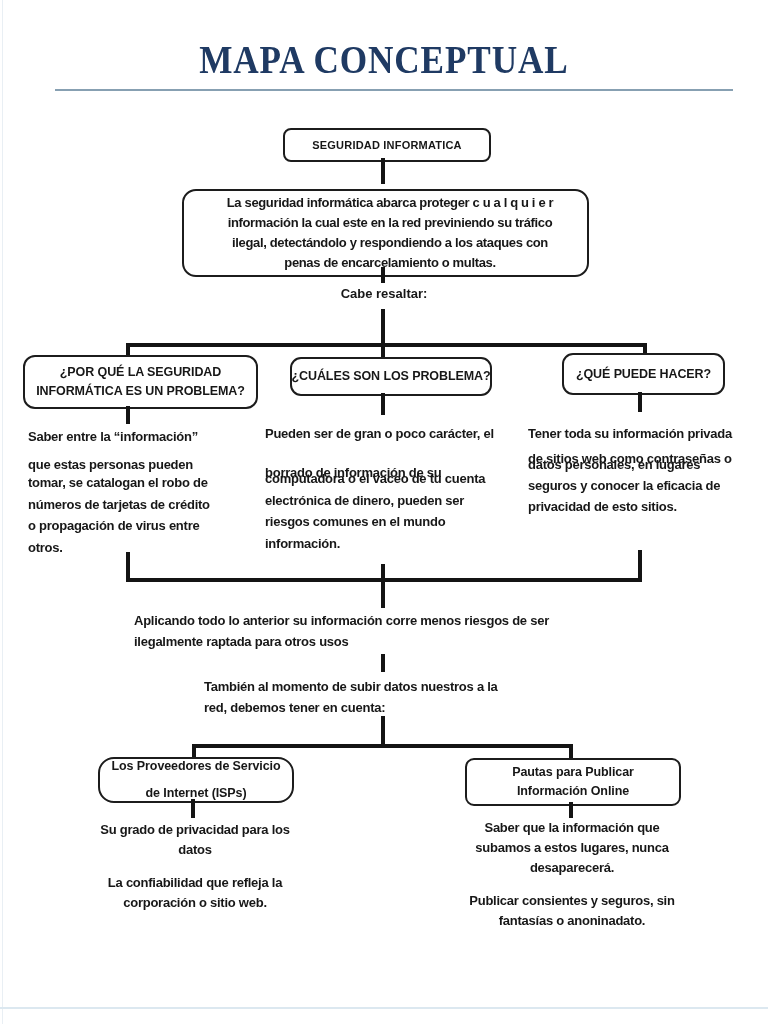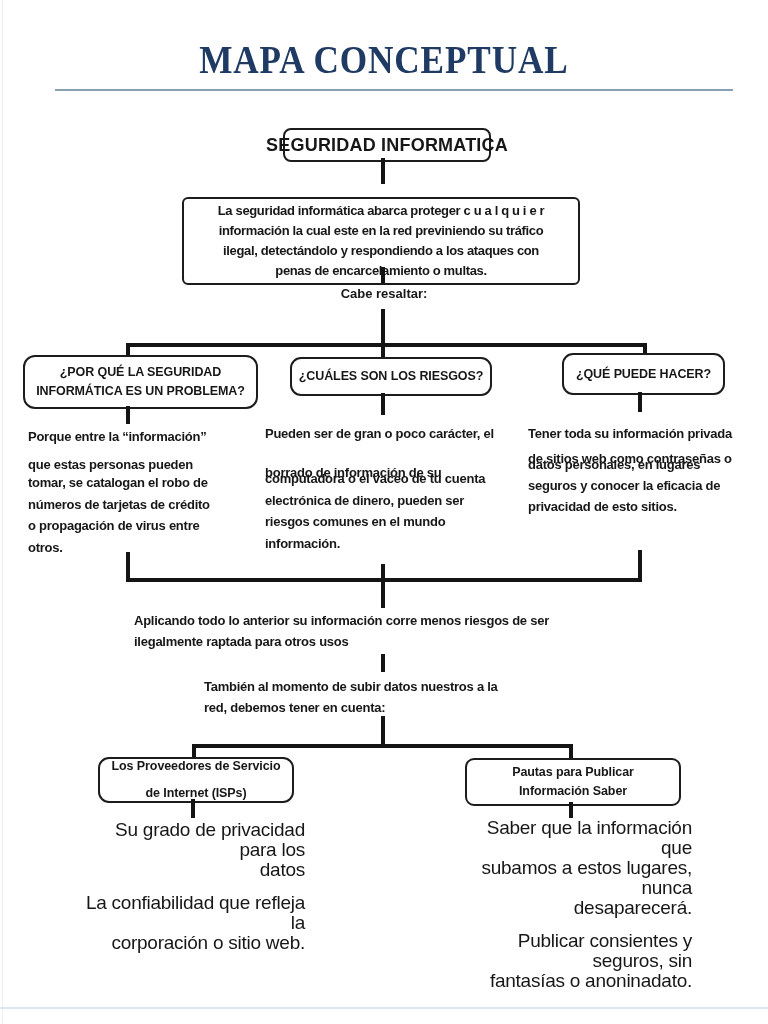--- a/index.html
+++ b/index.html
@@ -11,40 +11,40 @@
               font-size:40px;color:#1f3a63;letter-spacing:1px;transform:scaleX(0.88);}
   .rule{position:absolute;left:55px;top:89px;width:678px;height:2px;background:#87a0b2;}
   .footer-rule{position:absolute;left:0;top:1007px;width:768px;height:2px;background:#dce8f0;}
 
   .vline{position:absolute;width:4px;background:#141414;}
   .hline{position:absolute;height:4px;background:#141414;}
 
   .node{position:absolute;border:2px solid #1c1c1c;border-radius:10px;background:#fff;
         display:flex;flex-direction:column;align-items:center;justify-content:center;
         text-align:center;}
-  .node-label{font-weight:700;font-size:18px;letter-spacing:0.2px;white-space:nowrap;}
+  .node-label{font-weight:700;font-size:11px;letter-spacing:0.2px;white-space:nowrap;}
   .desc-ln{font-weight:700;font-size:13px;line-height:20px;letter-spacing:-0.35px;white-space:nowrap;}
   .q-ln{font-weight:700;font-size:12.5px;line-height:19px;letter-spacing:-0.1px;white-space:nowrap;}
   .b-ln{font-weight:700;font-size:12.5px;line-height:19px;letter-spacing:-0.1px;white-space:nowrap;}
 
   .label-center{position:absolute;text-align:center;font-weight:700;font-size:13px;}
 
   .col{position:absolute;}
   .bl{font-size:13px;font-weight:700;letter-spacing:-0.25px;line-height:21.5px;white-space:nowrap;}
   .gap6{margin-bottom:6px;}
   .gap8{margin-bottom:20px;}
   .tight{margin-top:-3px;}
   .overlap{position:relative;}
   .ov-a,.ov-b{position:absolute;left:0;top:0;white-space:nowrap;font-size:13px;font-weight:700;
               letter-spacing:-0.25px;}
   .ov-b{top:6px;}
 
   .note{position:absolute;text-align:left;font-size:13px;font-weight:700;
         letter-spacing:-0.25px;line-height:20.5px;}
-  .para{position:absolute;text-align:right;font-size:19px;font-weight:400;
+  .para{position:absolute;text-align:center;font-size:13px;font-weight:700;
         letter-spacing:-0.25px;line-height:20px;}
   .para .pgap{height:13px;}
 </style>
 </head>
 <body>
 
 <div class="page">
 
   <div class="edge-line"></div>
 
@@ -52,53 +52,53 @@
     <span class="title-text">MAPA CONCEPTUAL</span>
   </div>
   <div class="rule"></div>
 
   <div class="node" style="left:283px;top:128px;width:204px;height:30px;border-width:2.5px;border-radius:8px;">
     <span class="node-label">SEGURIDAD INFORMATICA</span>
   </div>
 
   <div class="vline" style="left:381px;top:158px;height:26px;"></div>
 
-  <div class="node" style="left:182px;top:197px;width:394px;height:84px;border-radius:6px;">
+  <div class="node" style="left:182px;top:189px;width:394px;height:84px;border-radius:14px;padding-left:9px;">
     <div class="desc-ln">La seguridad informática abarca proteger  c u a l q u i e r</div>
     <div class="desc-ln">información la cual este en la red previniendo su tráfico</div>
     <div class="desc-ln">ilegal, detectándolo y respondiendo  a los ataques con</div>
     <div class="desc-ln">penas de encarcelamiento o multas.</div>
   </div>
 
   <div class="vline" style="left:381px;top:267px;height:16px;"></div>
   <div class="label-center" style="left:304px;top:286px;width:160px;">Cabe resaltar:</div>
   <div class="vline" style="left:381px;top:309px;height:36px;"></div>
 
   <div class="hline" style="left:126px;top:343px;width:521px;"></div>
   <div class="vline" style="left:126px;top:345px;height:12px;"></div>
   <div class="vline" style="left:381px;top:345px;height:14px;"></div>
   <div class="vline" style="left:643px;top:345px;height:10px;"></div>
 
   <div class="node" style="left:23px;top:355px;width:231px;height:50px;border-radius:12px;">
     <div class="q-ln">¿POR QUÉ LA SEGURIDAD</div>
     <div class="q-ln">INFORMÁTICA ES UN PROBLEMA?</div>
   </div>
   <div class="node" style="left:290px;top:357px;width:198px;height:35px;border-radius:11px;">
-    <div class="q-ln">¿CUÁLES SON LOS RIESGOS?</div>
+    <div class="q-ln">¿CUÁLES SON LOS PROBLEMA?</div>
   </div>
   <div class="node" style="left:562px;top:353px;width:159px;height:38px;border-radius:11px;">
     <div class="q-ln">¿QUÉ PUEDE HACER?</div>
   </div>
 
   <div class="vline" style="left:126px;top:406px;height:18px;"></div>
   <div class="vline" style="left:381px;top:393px;height:22px;"></div>
   <div class="vline" style="left:638px;top:392px;height:20px;"></div>
 
   <div class="col" style="left:28px;top:426px;width:238px;">
-    <div class="bl gap6">Porque entre la “información”</div>
+    <div class="bl gap6">Saber entre la “información”</div>
     <div class="bl">que estas personas pueden</div>
     <div class="bl tight">tomar, se catalogan el robo de</div>
     <div class="bl">números de tarjetas de crédito</div>
     <div class="bl">o propagación de virus entre</div>
     <div class="bl">otros.</div>
   </div>
 
   <div class="col" style="left:265px;top:423px;width:250px;">
     <div class="bl gap8">Pueden ser de gran o poco carácter, el</div>
     <div class="overlap" style="height:25px;">
@@ -135,27 +135,27 @@
   <div class="note" style="left:204px;top:677px;width:360px;">
     <div>También al momento de subir datos nuestros a la</div>
     <div>red, debemos tener en cuenta:</div>
   </div>
 
   <div class="vline" style="left:381px;top:716px;height:30px;"></div>
   <div class="hline" style="left:192px;top:744px;width:381px;"></div>
   <div class="vline" style="left:192px;top:746px;height:12px;"></div>
   <div class="vline" style="left:569px;top:746px;height:13px;"></div>
 
-  <div class="node" style="left:98px;top:757px;width:192px;height:42px;border-radius:11px;gap:8px;">
+  <div class="node" style="left:98px;top:757px;width:192px;height:42px;border-radius:16px;gap:8px;">
     <div class="b-ln">Los Proveedores de Servicio</div>
     <div class="b-ln">de Internet (ISPs)</div>
   </div>
   <div class="node" style="left:465px;top:758px;width:212px;height:44px;border-radius:9px;">
     <div class="b-ln">Pautas para Publicar</div>
-    <div class="b-ln">Información Saber</div>
+    <div class="b-ln">Información Online</div>
   </div>
 
   <div class="vline" style="left:191px;top:799px;height:19px;"></div>
   <div class="vline" style="left:569px;top:802px;height:16px;"></div>
 
   <div class="para" style="left:85px;top:820px;width:220px;">
     <div>Su grado de privacidad para los</div>
     <div>datos</div>
     <div class="pgap"></div>
     <div>La confiabilidad que refleja la</div>

